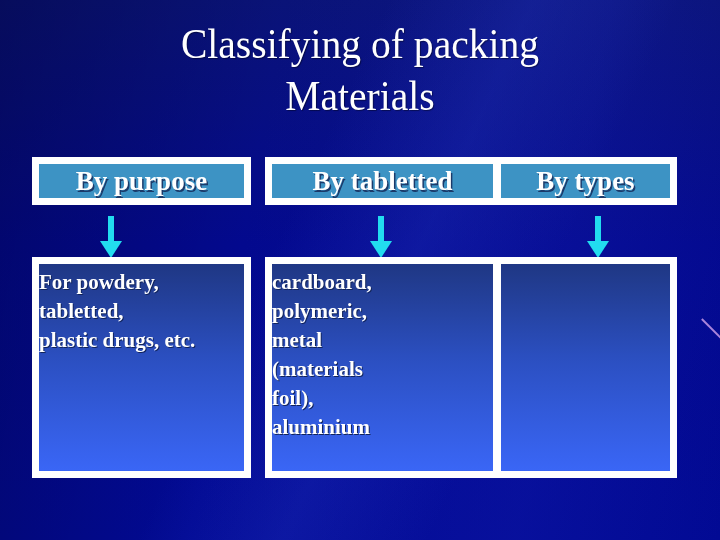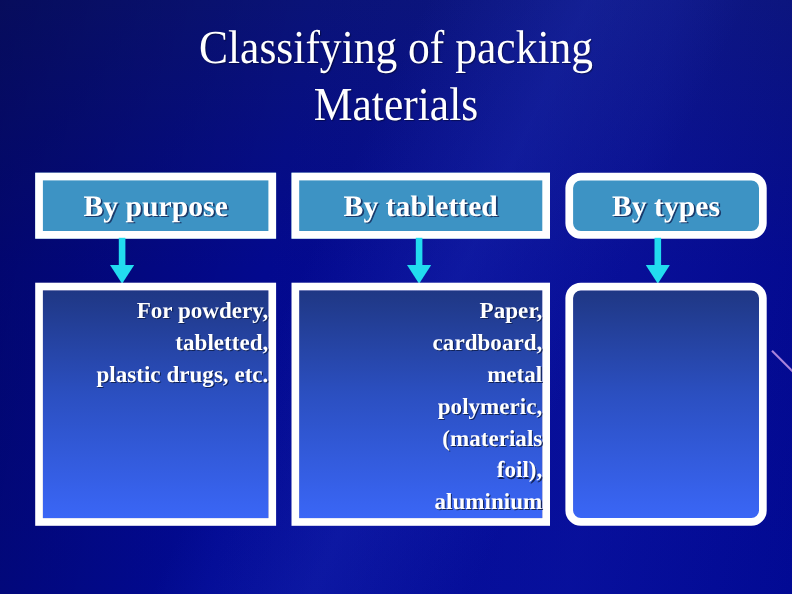--- a/index.html
+++ b/index.html
@@ -20,39 +20,39 @@
     background:#c79ae8; transform:rotate(45deg); transform-origin:left center; opacity:0.85;
   }
   .title {
     position:absolute; left:0; top:18px; width:720px; text-align:center;
     color:#ffffff; font-size:43px; font-weight:normal; line-height:52px;
     text-shadow:1px 1px 1px rgba(0,0,0,0.4);
     font-family: "Liberation Serif", serif;
     transform:scaleX(0.92);
   }
   .hbox {
-    position:absolute; top:157px; height:60px; box-sizing:border-box;
+    position:absolute; top:157px; height:48px; box-sizing:border-box;
     background:#3d93c4; border:7px solid #ffffff;
     display:flex; align-items:center; justify-content:center;
     color:#ffffff; font-weight:bold; font-size:27px;
     text-shadow:1.5px 1.5px 0 #1b3a6a;
   }
   .bbox {
     position:absolute; top:257px; height:221px; box-sizing:border-box;
     border:7px solid #ffffff;
     background:linear-gradient(180deg, #1f3784 0%, #2b4fc0 45%, #3a66f6 100%);
     color:#ffffff; font-weight:bold; font-size:21px; line-height:29px;
-    text-align:right; padding-top:4px;
+    text-align:left; padding-top:4px;
     text-shadow:1px 1px 0 #12245a;
   }
   .bbox .line { display:block; white-space:nowrap; }
   .arrow { position:absolute; top:216px; width:22px; height:42px; }
   .c1 { left:32px; width:219px; }
   .c2 { left:265px; width:235px; }
-  .c3 { left:514px; width:183px;border-radius:14px; }
+  .c3 { left:494px; width:183px; }
 </style>
 </head>
 <body>
 
 <div class="bg"></div>
 <div class="streak"></div>
 
 <div class="title">
   <div>Classifying of packing</div>
   <div>Materials</div>
@@ -72,24 +72,23 @@
 </div>
 
 <div class="hbox c2">
   <span>By tabletted</span>
 </div>
 <svg class="arrow" style="left:370px" viewBox="0 0 22 42">
   <rect x="8" y="0" width="6" height="26" fill="#22dcef"></rect>
   <polygon points="0,25 22,25 11,42" fill="#22dcef"></polygon>
 </svg>
 <div class="bbox c2">
-  <span class="line">Paper,</span>
   <span class="line">cardboard,</span>
+  <span class="line">polymeric,</span>
   <span class="line">metal</span>
-  <span class="line">polymeric,</span>
   <span class="line">(materials</span>
   <span class="line">foil),</span>
   <span class="line">aluminium</span>
 </div>
 
 <div class="hbox c3">
   <span>By types</span>
 </div>
 <svg class="arrow" style="left:587px" viewBox="0 0 22 42">
   <rect x="8" y="0" width="6" height="26" fill="#22dcef"></rect>

